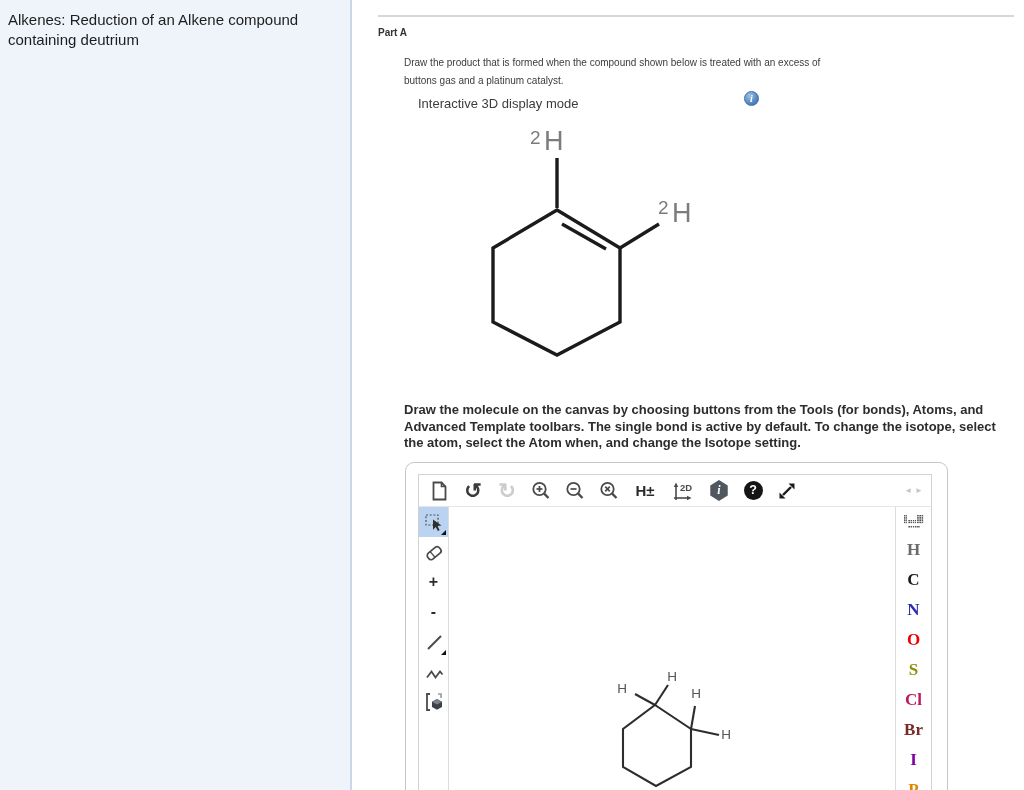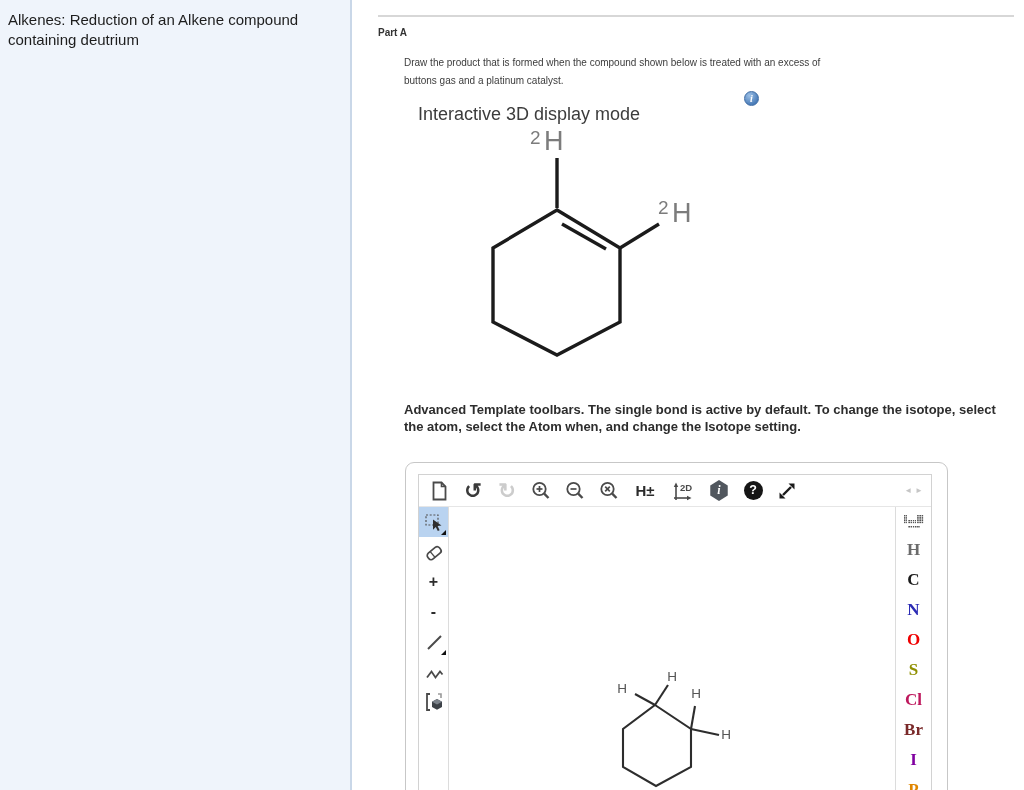--- a/index.html
+++ b/index.html
@@ -11,21 +11,21 @@
   .abs{position:absolute;}
 
   
   .sidebar{left:0;top:0;width:350px;height:790px;background:#eff4fb;border-right:2px solid #c9d7e8;}
   .sidebar-title{padding:10px 8px;font-size:15px;line-height:20px;color:#1d1d1d;width:336px;}
 
   
   .rule{left:378px;top:15px;width:636px;height:2px;background:#d7d7d7;}
   .part-a{left:378px;top:27px;font-size:10px;font-weight:bold;color:#333;}
   .prompt{left:404px;top:54px;font-size:10px;line-height:17.5px;color:#3c3c3c;}
-  .mode-label{left:418px;top:104px;font-size:18px;color:#3c3c3c;}
+  .mode-label{left:418px;top:96px;font-size:13px;color:#3c3c3c;}
   .info-badge{
     left:744px;top:91px;width:15px;height:15px;border-radius:50%;
     background:radial-gradient(circle at 35% 28%, #9cc0e6, #4a7cb8 72%);
     border:1px solid #3f6da5;box-sizing:border-box;
     color:#fff;font-family:"Liberation Serif",serif;font-style:italic;font-weight:bold;
     font-size:10px;line-height:13px;text-align:center;
   }
 
   
   .instructions{left:404px;top:402px;font-size:13px;font-weight:bold;line-height:16.5px;color:#2d2d2d;}
@@ -96,20 +96,21 @@
   </g>
   <g fill="#7c7c7c" font-family="Liberation Sans, sans-serif">
     <text x="52" y="28" font-size="19"><tspan>2</tspan></text>
     <text x="66" y="34" font-size="27"><tspan>H</tspan></text>
     <text x="180" y="98" font-size="19"><tspan>2</tspan></text>
     <text x="194" y="106" font-size="27"><tspan>H</tspan></text>
   </g>
 </svg>
 
 <div class="abs instructions">
+  <div>Draw the molecule on the canvas by choosing buttons from the Tools (for bonds), Atoms, and</div>
   <div>Advanced Template toolbars. The single bond is active by default. To change the isotope, select</div>
   <div>the atom, select the Atom when, and change the Isotope setting.</div>
 </div>
 
 <div class="abs sketch-outer">
   <div class="abs sketch-inner">
 
     <div class="abs toolbar">
 
       <div class="tb-btn">

